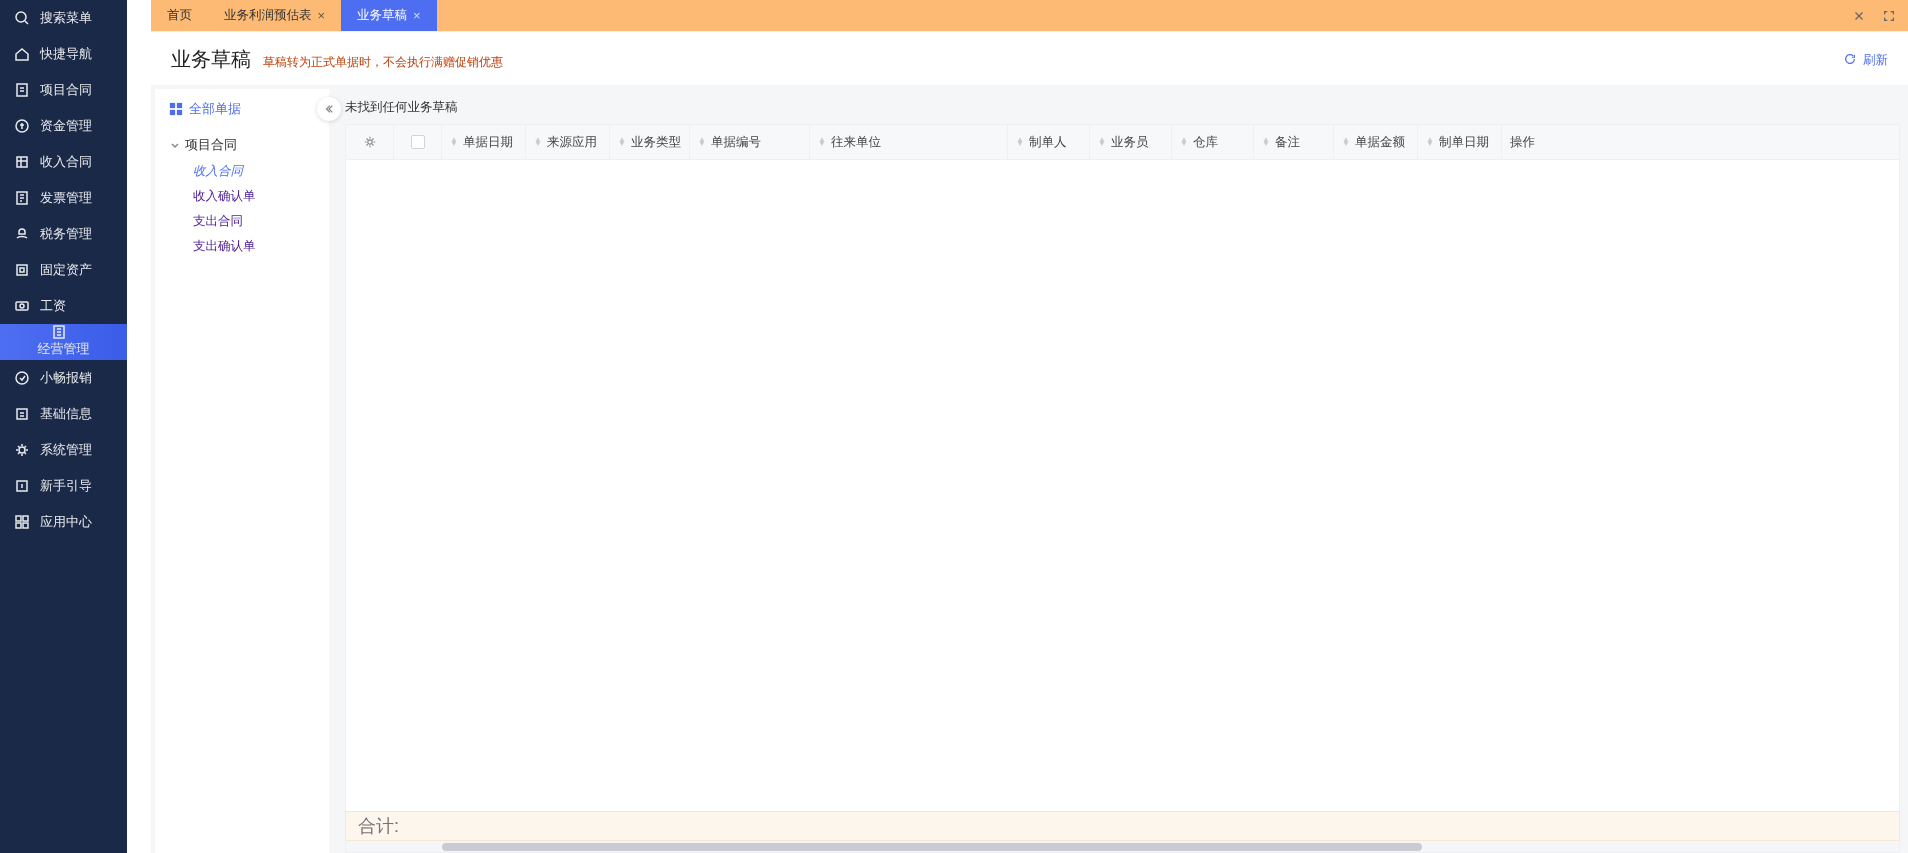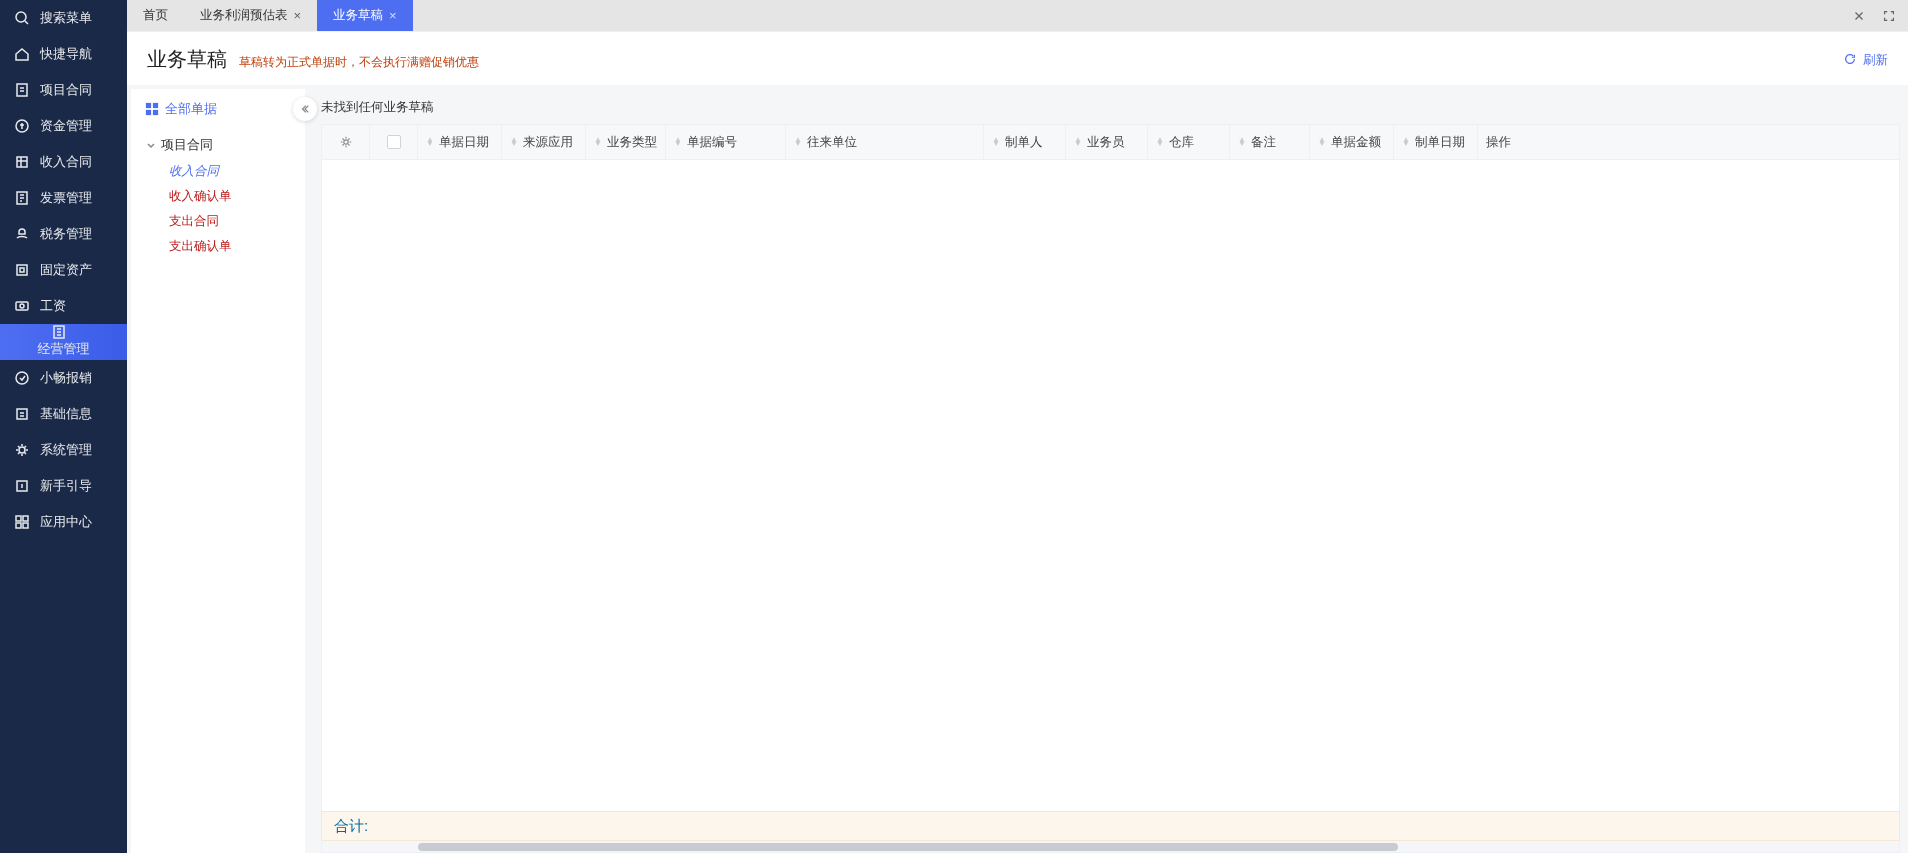--- a/index.html
+++ b/index.html
@@ -1,30 +1,30 @@
 <!DOCTYPE html>
 <html><head>
 <meta charset="utf-8">
 <style>
 * { margin: 0; padding: 0; box-sizing: border-box; }
 body { font-family: -apple-system, "Microsoft YaHei", sans-serif; font-size: 13px; color: #333; background: #fff; overflow: hidden; }
-.app { display: flex; height: 853px; width: 1908px; }
+.app { display: flex; height: 853px; width: 1908px; gap: 24px; }
 
 
 .sidebar { width: 127px; background: #1a2947; color: #fff; flex-shrink: 0; padding-top: 0; }
 .sidebar-item { display: flex; align-items: center; height: 36px; padding: 0 14px; cursor: pointer; font-size: 13px; color: #e8eaed; }
 .sidebar-item.active { background: linear-gradient(90deg, #4e6ef2 0%, #3a5ce8 100%); flex-direction: column; }
 .sidebar-icon { width: 16px; height: 16px; margin-right: 10px; display: inline-flex; align-items: center; justify-content: center; flex-shrink: 0; }
 .sidebar-icon svg { width: 16px; height: 16px; stroke: currentColor; fill: none; stroke-width: 1.5; }
 
 
 .main { flex: 1; display: flex; flex-direction: column; min-width: 0; }
 
 
-.tabs-bar { display: flex; align-items: center; height: 32px; background: #e5e5e5; border-bottom: 1px solid #f0f0f0; position: relative; }
+.tabs-bar { display: flex; align-items: center; height: 32px; background: #fdba74; border-bottom: 1px solid #f0f0f0; position: relative; }
 .tab { display: flex; align-items: center; padding: 0 16px; height: 100%; font-size: 12.5px; cursor: pointer; color: #333; position: relative; }
 .tab.active { background: #4e6ef2; color: #fff; }
 .tab-close { margin-left: 6px; font-size: 13px; opacity: 0.75; cursor: pointer; }
 .tabs-right { margin-left: auto; display: flex; align-items: center; gap: 12px; padding-right: 10px; }
 .icon-btn { width: 18px; height: 18px; display: inline-flex; align-items: center; justify-content: center; cursor: pointer; color: #666; }
 
 
 .page-header { display: flex; align-items: baseline; padding: 14px 20px 12px; background: #fff; }
 .page-title { font-size: 20px; font-weight: 500; color: #222; }
 .page-subtitle { margin-left: 12px; font-size: 12px; color: #c2410c; }
@@ -36,38 +36,38 @@
 
 
 .panel { width: 174px; background: #fff; margin-left: 4px; position: relative; flex-shrink: 0; }
 .panel-title-row { display: flex; align-items: center; height: 40px; padding: 0 10px 0 14px; text-align: right; }
 .panel-title-icon { width: 14px; height: 14px; margin-right: 6px; color: #4e6ef2; }
 .panel-title { color: #4e6ef2; font-size: 13px; }
 .collapse-btn { position: absolute; right: -12px; top: 8px; width: 24px; height: 24px; border-radius: 50%; background: #fff; box-shadow: 0 1px 4px rgba(0,0,0,0.15); display: flex; align-items: center; justify-content: center; cursor: pointer; color: #888; font-size: 12px; z-index: 5; }
 .tree-group { padding: 2px 0; }
 .tree-group-header { display: flex; align-items: center; height: 28px; padding-left: 14px; font-size: 13px; color: #333; cursor: pointer; }
 .chevron { width: 12px; height: 12px; margin-right: 4px; color: #888; }
-.tree-item { display: flex; align-items: center; height: 25px; padding-left: 38px; font-size: 12.5px; color: #b91c1c; cursor: pointer; }
+.tree-item { display: flex; align-items: center; height: 25px; padding-left: 38px; font-size: 12.5px; color: #4c1d95; cursor: pointer; }
 .tree-item.active { color: #4e6ef2; font-style: italic; }
 
 
 .content { flex: 1; display: flex; flex-direction: column; min-width: 0; padding: 0 8px 0 16px; }
 .empty-msg { font-size: 12.5px; color: #333; padding: 10px 0 8px; }
 
 .table-wrap { background: #fff; border: 1px solid #eef0f4; flex-shrink: 0; }
 .thead-row { display: flex; height: 34px; background: #f7f8fa; align-items: stretch; }
 .th { display: flex; align-items: center; padding: 0 8px; font-size: 12.5px; color: #444; border-right: 1px solid #eef0f4; flex-shrink: 0; position: relative; }
 .th:last-child { border-right: none; }
 .th-gear { width: 48px; justify-content: center; color: #888; }
 .th-check { width: 48px; justify-content: center; }
 .sort-arrows { display: inline-flex; flex-direction: column; margin-right: 5px; line-height: 4px; color: #c8cbd2; }
 .sort-arrows .up, .sort-arrows .down { font-size: 8px; }
 .checkbox { width: 14px; height: 14px; border: 1px solid #d0d3d9; border-radius: 2px; background: #fff; cursor: pointer; }
 
-.total-row { display: flex; align-items: center; height: 30px; background: #fdf6ec; font-size: 15px; color: #0369a1; border: 1px solid #f3e9d4; }
+.total-row { display: flex; align-items: center; height: 30px; background: #fdf6ec; font-size: 18px; color: #737373; border: 1px solid #f3e9d4; }
 .total-cell { padding-left: 12px; }
 
 .hscroll-track { height: 12px; background: #f5f6f8; border: 1px solid #eef0f4; border-top: none; position: relative; }
 .hscroll-thumb { position: absolute; top: 2px; height: 8px; background: #c8cbd2; border-radius: 4px; }
 
 .content-inner { display: flex; flex-direction: column; flex: 1; min-height: 0; }
 .spacer { flex: 1; background: #fff; border-left: 1px solid #eef0f4; border-right: 1px solid #eef0f4; }
 </style>
 </head>
 <body>

